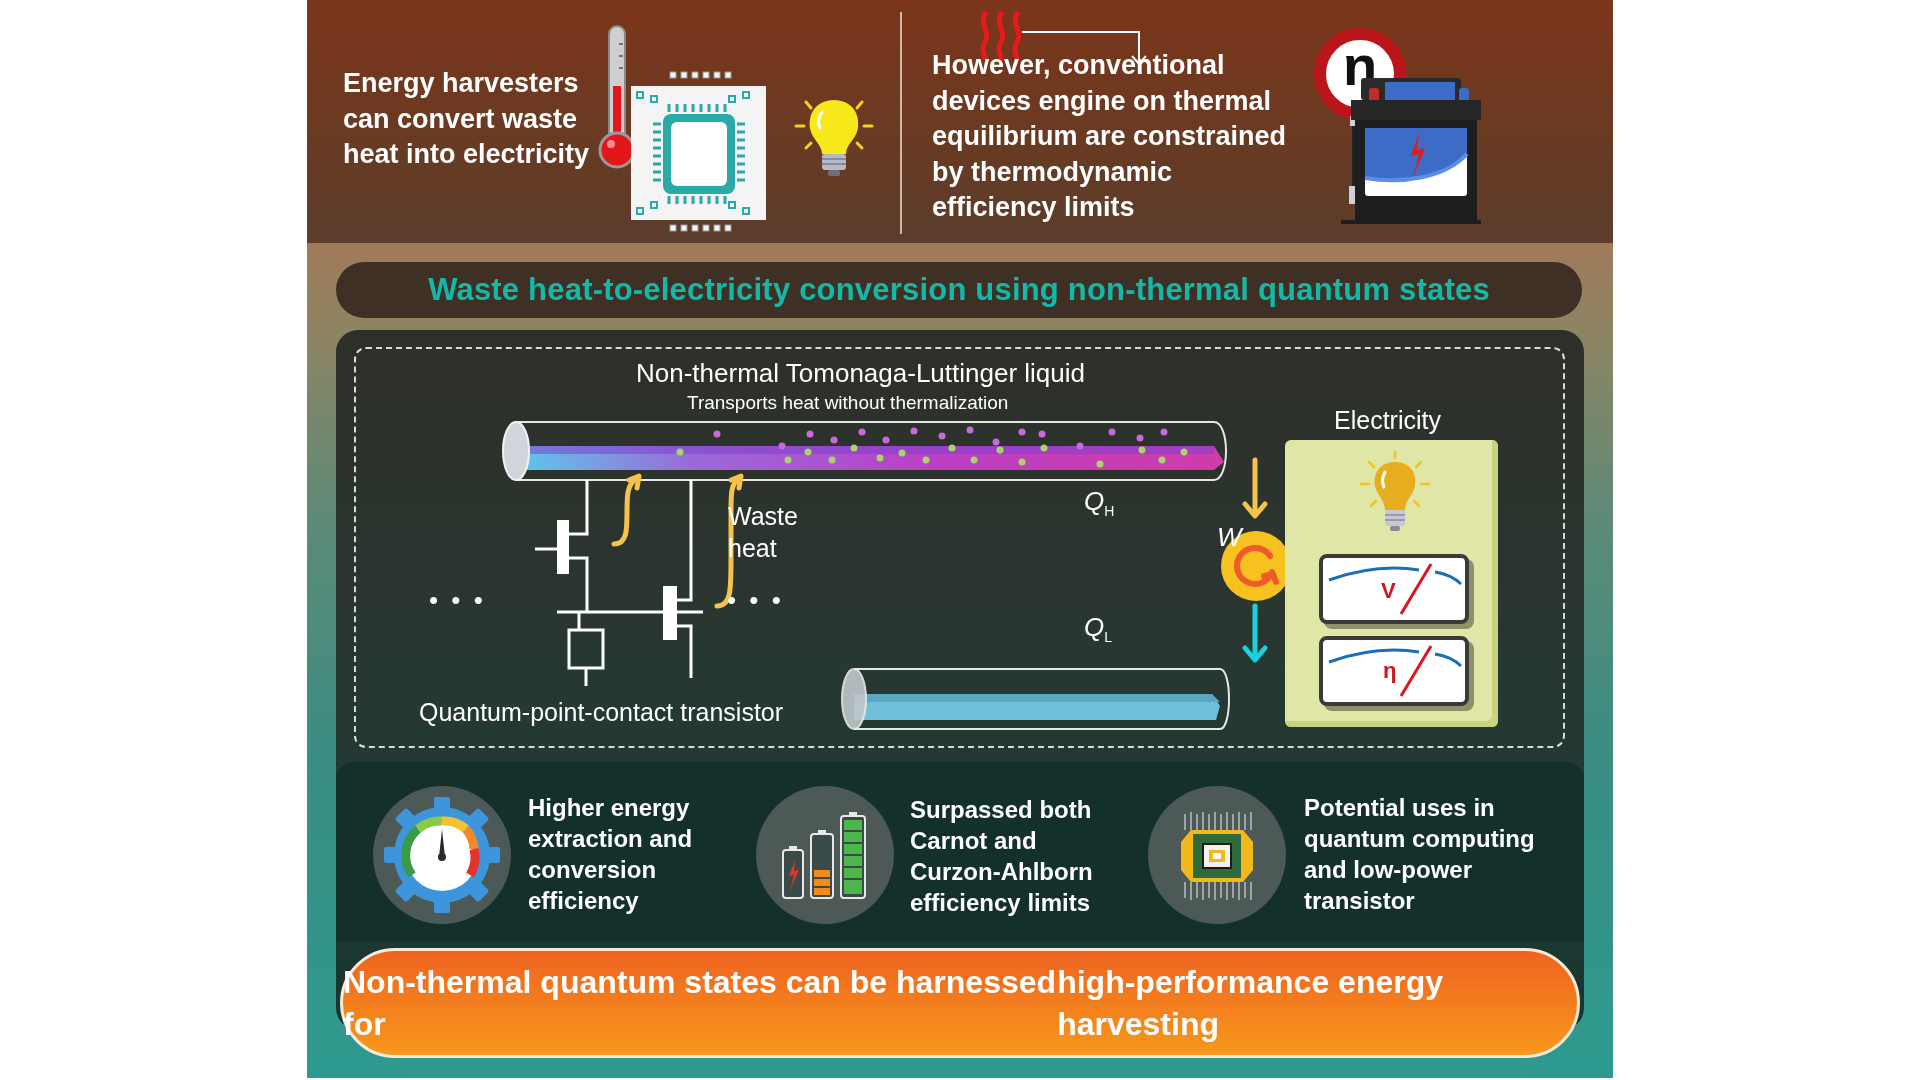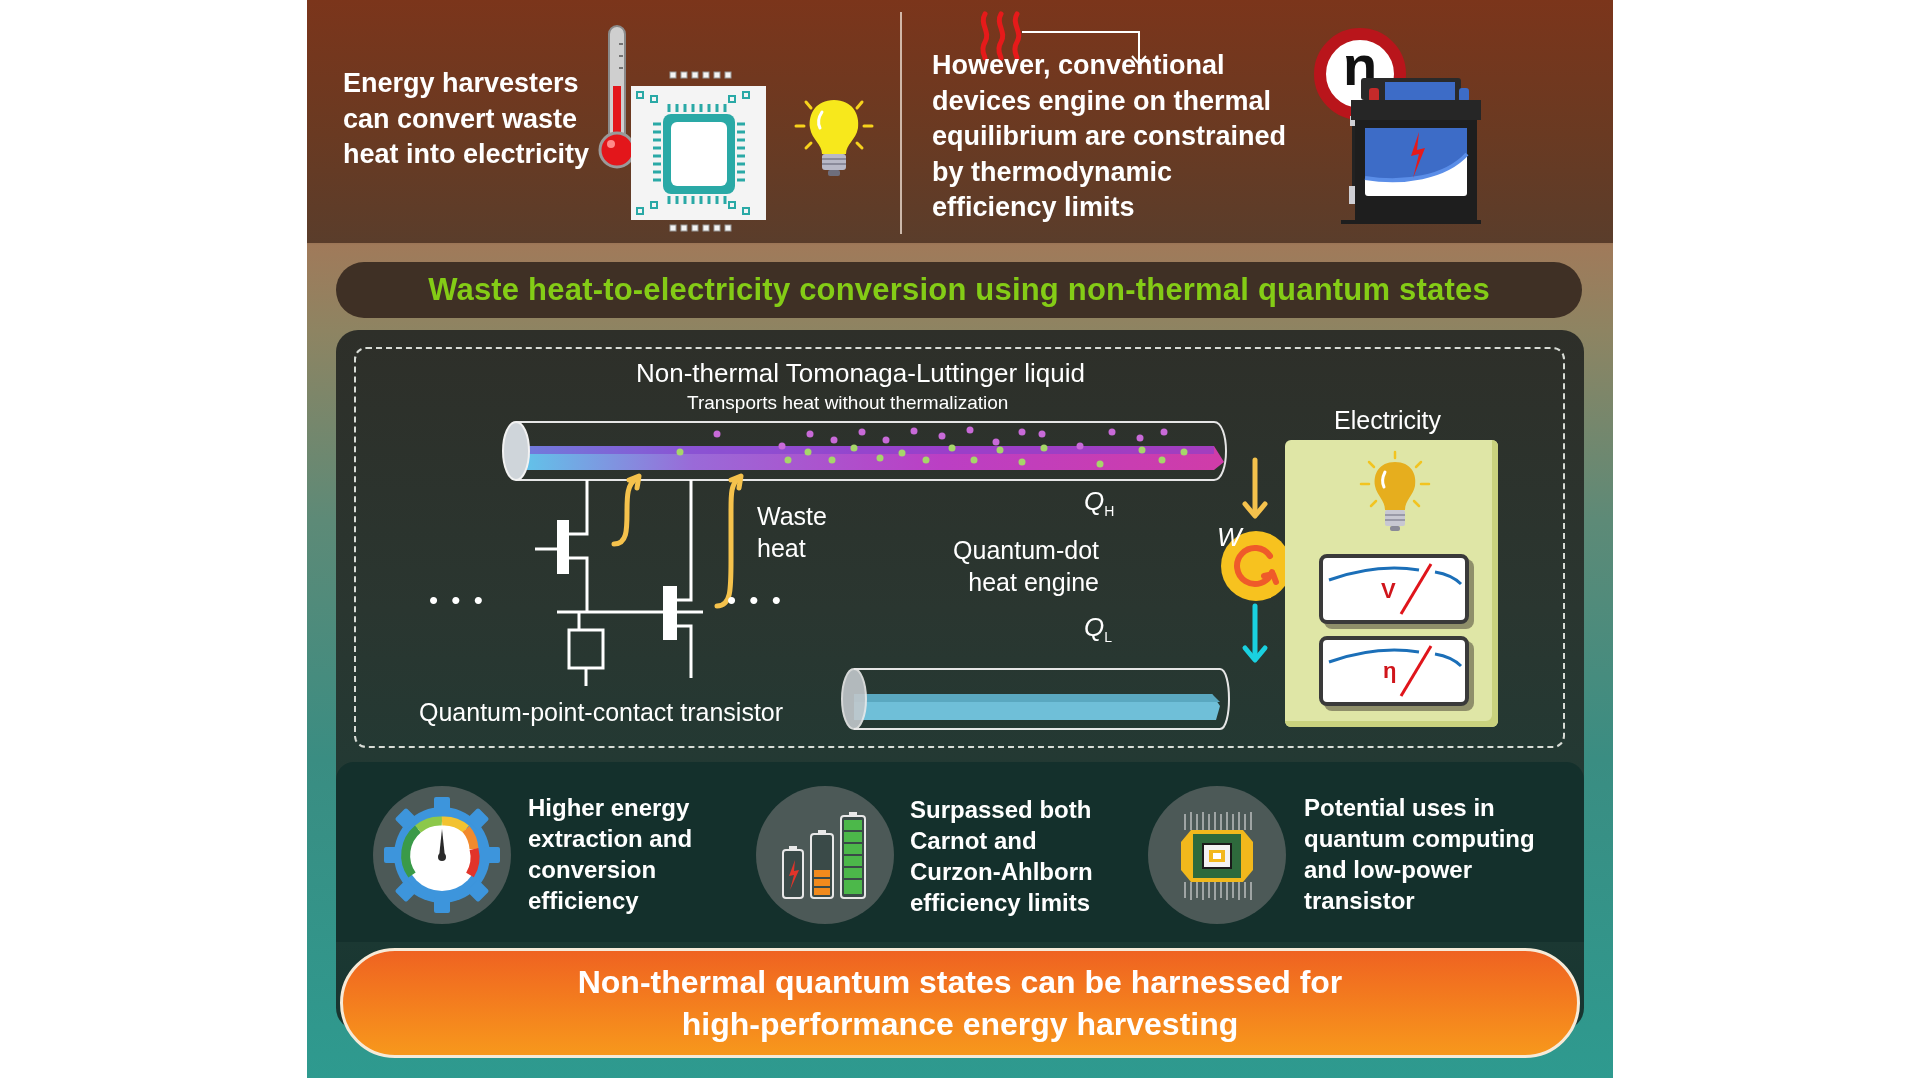--- a/index.html
+++ b/index.html
@@ -15,21 +15,21 @@
     background: linear-gradient(180deg, #7b351b 0%, #6a3a22 55%, #5a3d2b 100%);
   }
   .top-text {
     position: absolute; color: #ffffff; font-weight: bold; font-size: 27px; line-height: 35.5px;
   }
   .divider-v { position: absolute; left: 593px; top: 12px; width: 2px; height: 222px; background: #e8d8cc; opacity: 0.8; }
   .title-pill {
     position: absolute; left: 29px; top: 262px; width: 1246px; height: 56px;
     background: #3f3025; border-radius: 28px;
     display: flex; align-items: center; justify-content: center;
-    color: #84cc16; font-weight: bold; font-size: 31px; letter-spacing: 0.2px;
+    color: #14b8a6; font-weight: bold; font-size: 31px; letter-spacing: 0.2px;
   }
   .main-panel {
     position: absolute; left: 29px; top: 330px; width: 1248px; height: 700px;
     background: linear-gradient(180deg, #2e2f29 0%, #2a3630 40%, #1f3b35 75%, #173530 100%);
     border-radius: 22px;
   }
   .dashed-box {
     position: absolute; left: 47px; top: 347px; width: 1211px; height: 401px;
     border: 2px dashed #d8dcd6; border-radius: 12px;
   }
@@ -50,21 +50,21 @@
   .features {
     position: absolute; left: 29px; top: 762px; width: 1248px; height: 180px;
     background: #14302c; border-radius: 18px 18px 0 0;
   }
   .feat-circle { position: absolute; width: 138px; height: 138px; border-radius: 50%; background: #4c5957; }
   .feat-text { position: absolute; color: #ffffff; font-weight: bold; font-size: 24px; line-height: 31px; }
   .banner {
     position: absolute; left: 33px; top: 948px; width: 1240px; height: 110px;
     background: linear-gradient(180deg, #ef6321 0%, #f4801e 55%, #f7981c 100%);
     border: 3px solid #f6ead8; border-radius: 55px;
-    display: flex; flex-direction: column; align-items: center; justify-content: center;
+    display: flex; flex-direction: row; align-items: center; justify-content: center;
     color: #ffffff; font-weight: bold; font-size: 32px; line-height: 42px;
   }
   svg { position: absolute; overflow: visible; }
 </style>
 </head>
 <body>
 
 <div class="poster">
 
   <div class="top-band">
@@ -284,21 +284,21 @@
     </g>
     <rect x="80" y="60" width="12" height="54" fill="#ffffff"></rect>
     <rect x="186" y="126" width="14" height="54" fill="#ffffff"></rect>
     <path d="M137 84 C150 84 150 70 150 52 C150 36 150 24 160 18" stroke="#f5c24c" stroke-width="5" fill="none" stroke-linecap="round"></path>
     <polyline points="152,20 162,16 160,28" stroke="#f5c24c" stroke-width="5" fill="none" stroke-linecap="round" stroke-linejoin="round"></polyline>
     <path d="M240 146 C254 146 254 130 254 100 L254 50 C254 34 254 24 262 18" stroke="#f5c24c" stroke-width="5" fill="none" stroke-linecap="round"></path>
     <polyline points="254,20 264,16 262,28" stroke="#f5c24c" stroke-width="5" fill="none" stroke-linecap="round" stroke-linejoin="round"></polyline>
   </svg>
   <div class="label" style="left:122px; top:584px; font-size:26px; letter-spacing:3px;">• • •</div>
   <div class="label" style="left:420px; top:584px; font-size:26px; letter-spacing:3px;">• • •</div>
-  <div class="label" style="left:421px; top:500px;padding-left:29px;">
+  <div class="label" style="left:421px; top:500px;">
     <div>Waste</div>
     <div>heat</div>
   </div>
   <div class="label" style="left:112px; top:696px;">Quantum-point-contact transistor</div>
 
   <svg style="left:533px; top:666px;" width="390" height="66" viewBox="0 0 390 66">
     <path d="M14 3 L380 3 C392 3 392 63 380 63 L14 63" fill="none" stroke="#e6e6e6" stroke-width="2"></path>
     <polygon points="14,28 372,28 380,40 376,54 14,54" fill="#6fbfd8"></polygon>
     <polygon points="14,28 372,28 380,36 14,36" fill="#5aa8c0"></polygon>
     <ellipse cx="14" cy="33" rx="12" ry="30" fill="#c2c8cc" stroke="#eaeaea" stroke-width="2" opacity="0.9"></ellipse>
@@ -313,24 +313,20 @@
     <polyline points="256,96 268,106 256,116" stroke="#3bb54a" stroke-width="5" fill="none" stroke-linecap="round" stroke-linejoin="round"></polyline>
   </svg>
   <svg style="left:913px; top:530px;" width="72" height="72" viewBox="0 0 72 72">
     <circle cx="36" cy="36" r="35" fill="#f7c21f"></circle>
     <path d="M50 26 A18 18 0 1 0 52 42" stroke="#ef5a2a" stroke-width="6" fill="none" stroke-linecap="round"></path>
     <polyline points="44,46 53,44 56,52" stroke="#ef5a2a" stroke-width="6" fill="none" stroke-linecap="round" stroke-linejoin="round"></polyline>
   </svg>
   <div class="label-q" style="left:777px; top:486px;"><span>Q</span><sub>H</sub></div>
   <div class="label-q" style="left:777px; top:612px;"><span>Q</span><sub>L</sub></div>
   <div class="label-q" style="left:910px; top:522px;">W</div>
-  <div class="label" style="left:622px; top:534px; text-align:right; width:170px;">
-    <div>Quantum-dot</div>
-    <div>heat engine</div>
-  </div>
 
   <div class="label" style="left:1027px; top:404px;">Electricity</div>
   <div class="elec-box">
     <svg style="left:72px; top:10px;" width="76" height="88" viewBox="0 0 76 88">
       <g stroke="#f2c420" stroke-width="2.5" stroke-linecap="round">
         <line x1="38" y1="2" x2="38" y2="8"></line>
           <line x1="4" y1="34" x2="12" y2="34"></line>
           <line x1="64" y1="34" x2="72" y2="34"></line>
         <line x1="12" y1="12" x2="17" y2="17"></line>
           <line x1="64" y1="12" x2="59" y2="17"></line>

